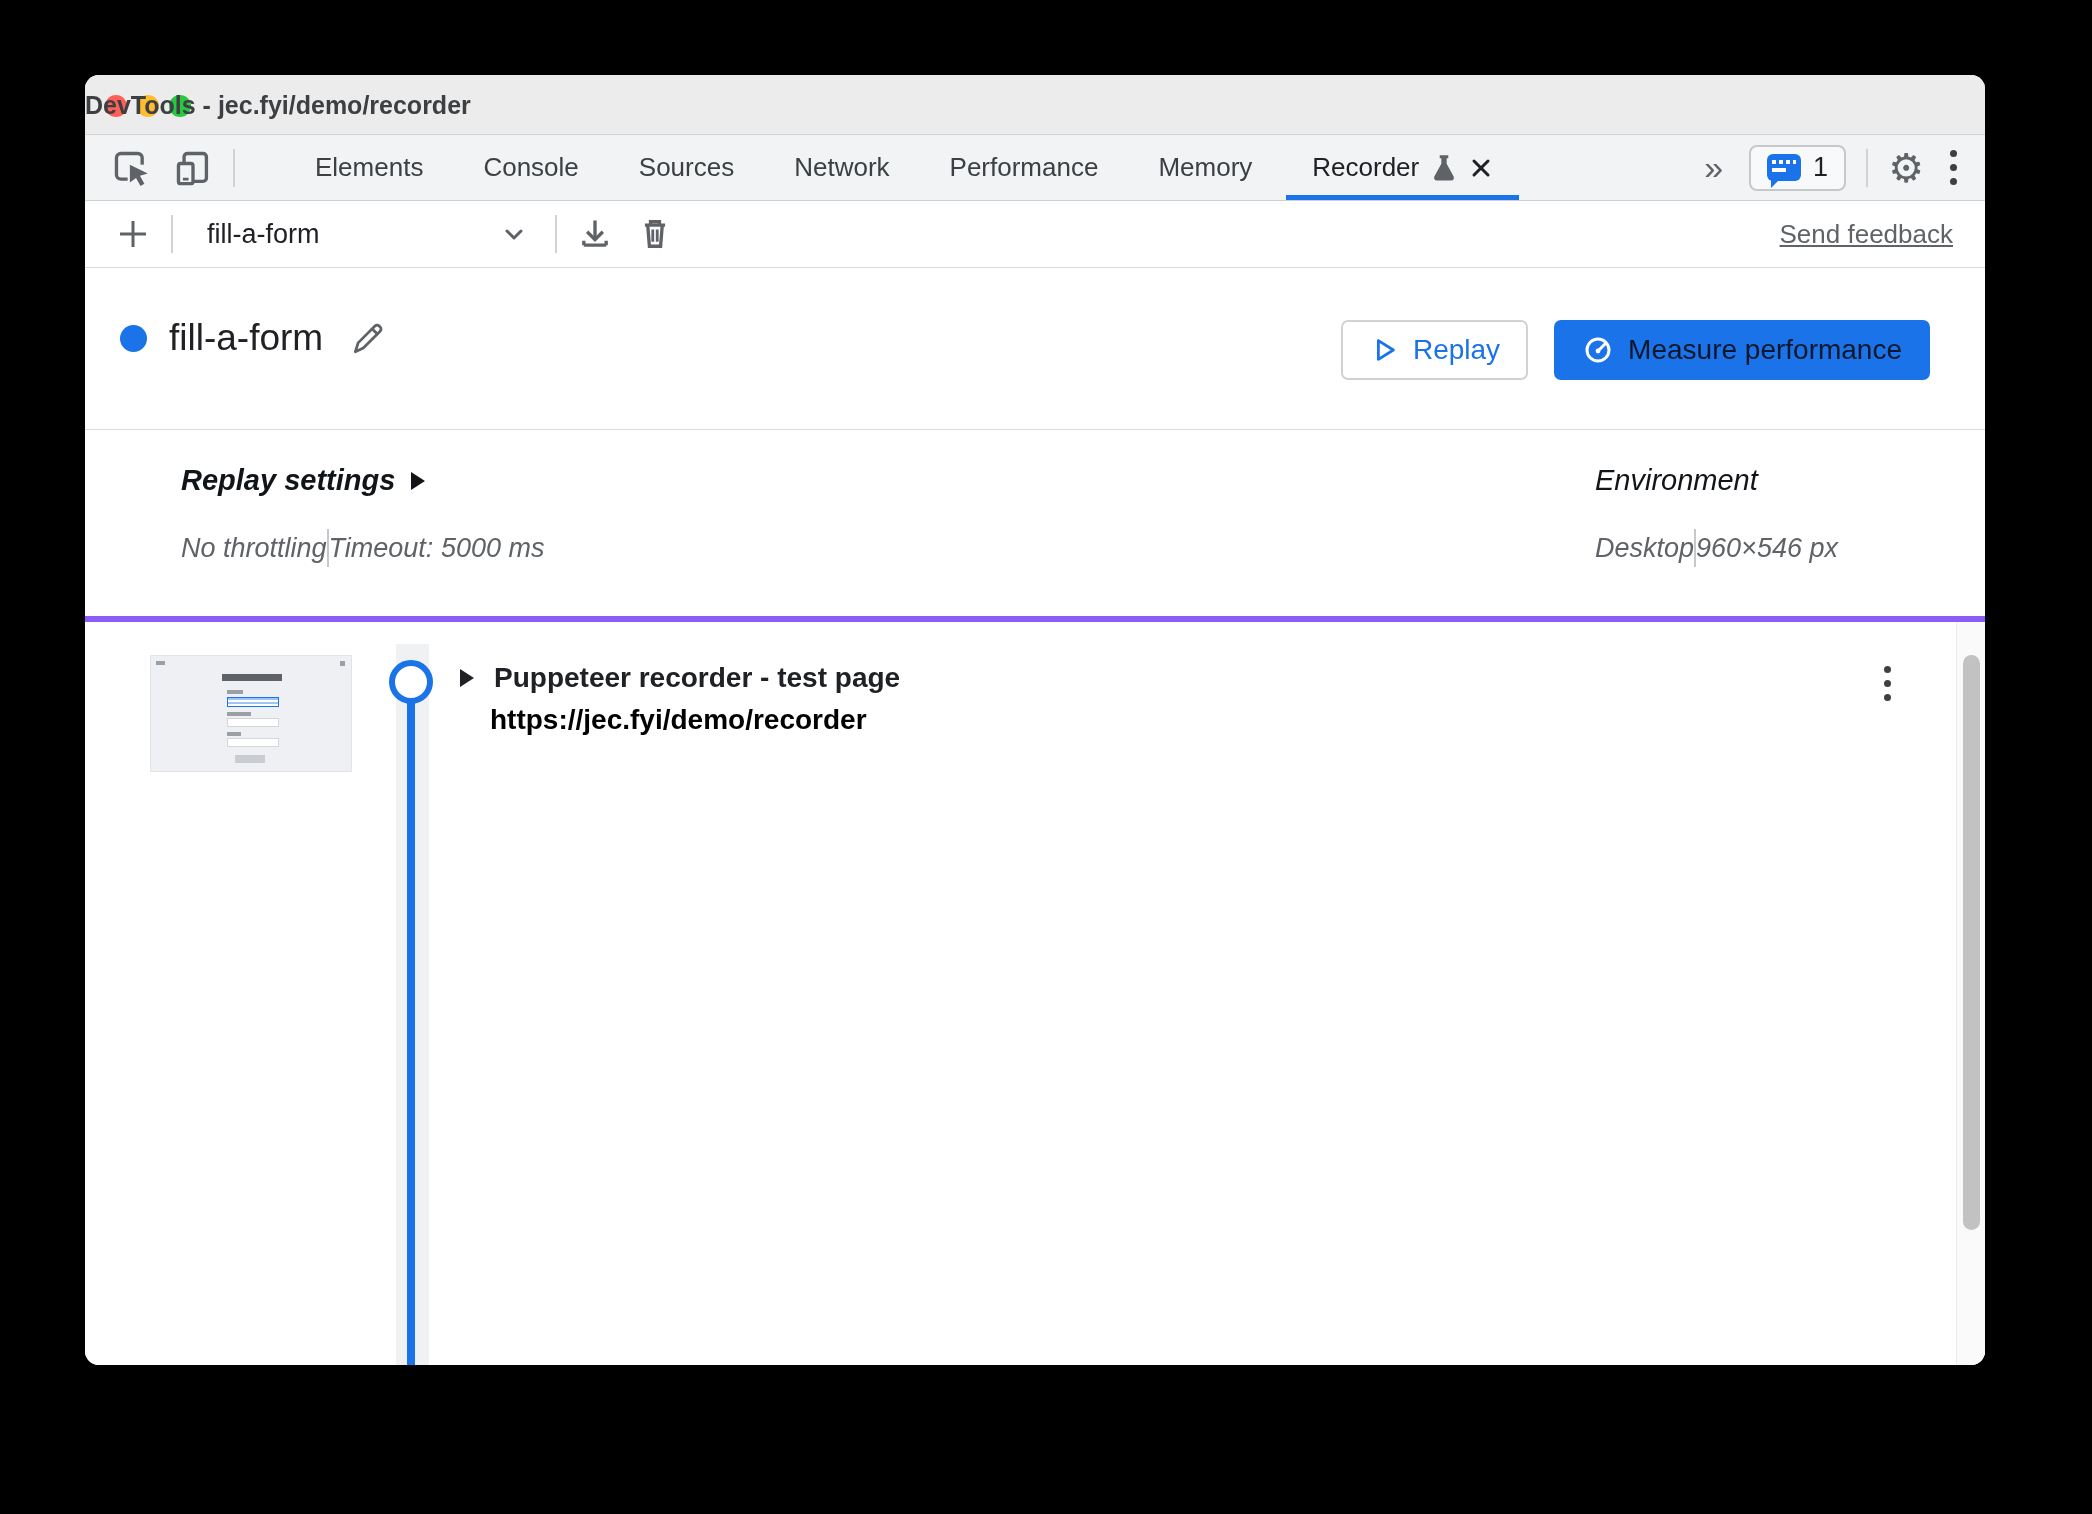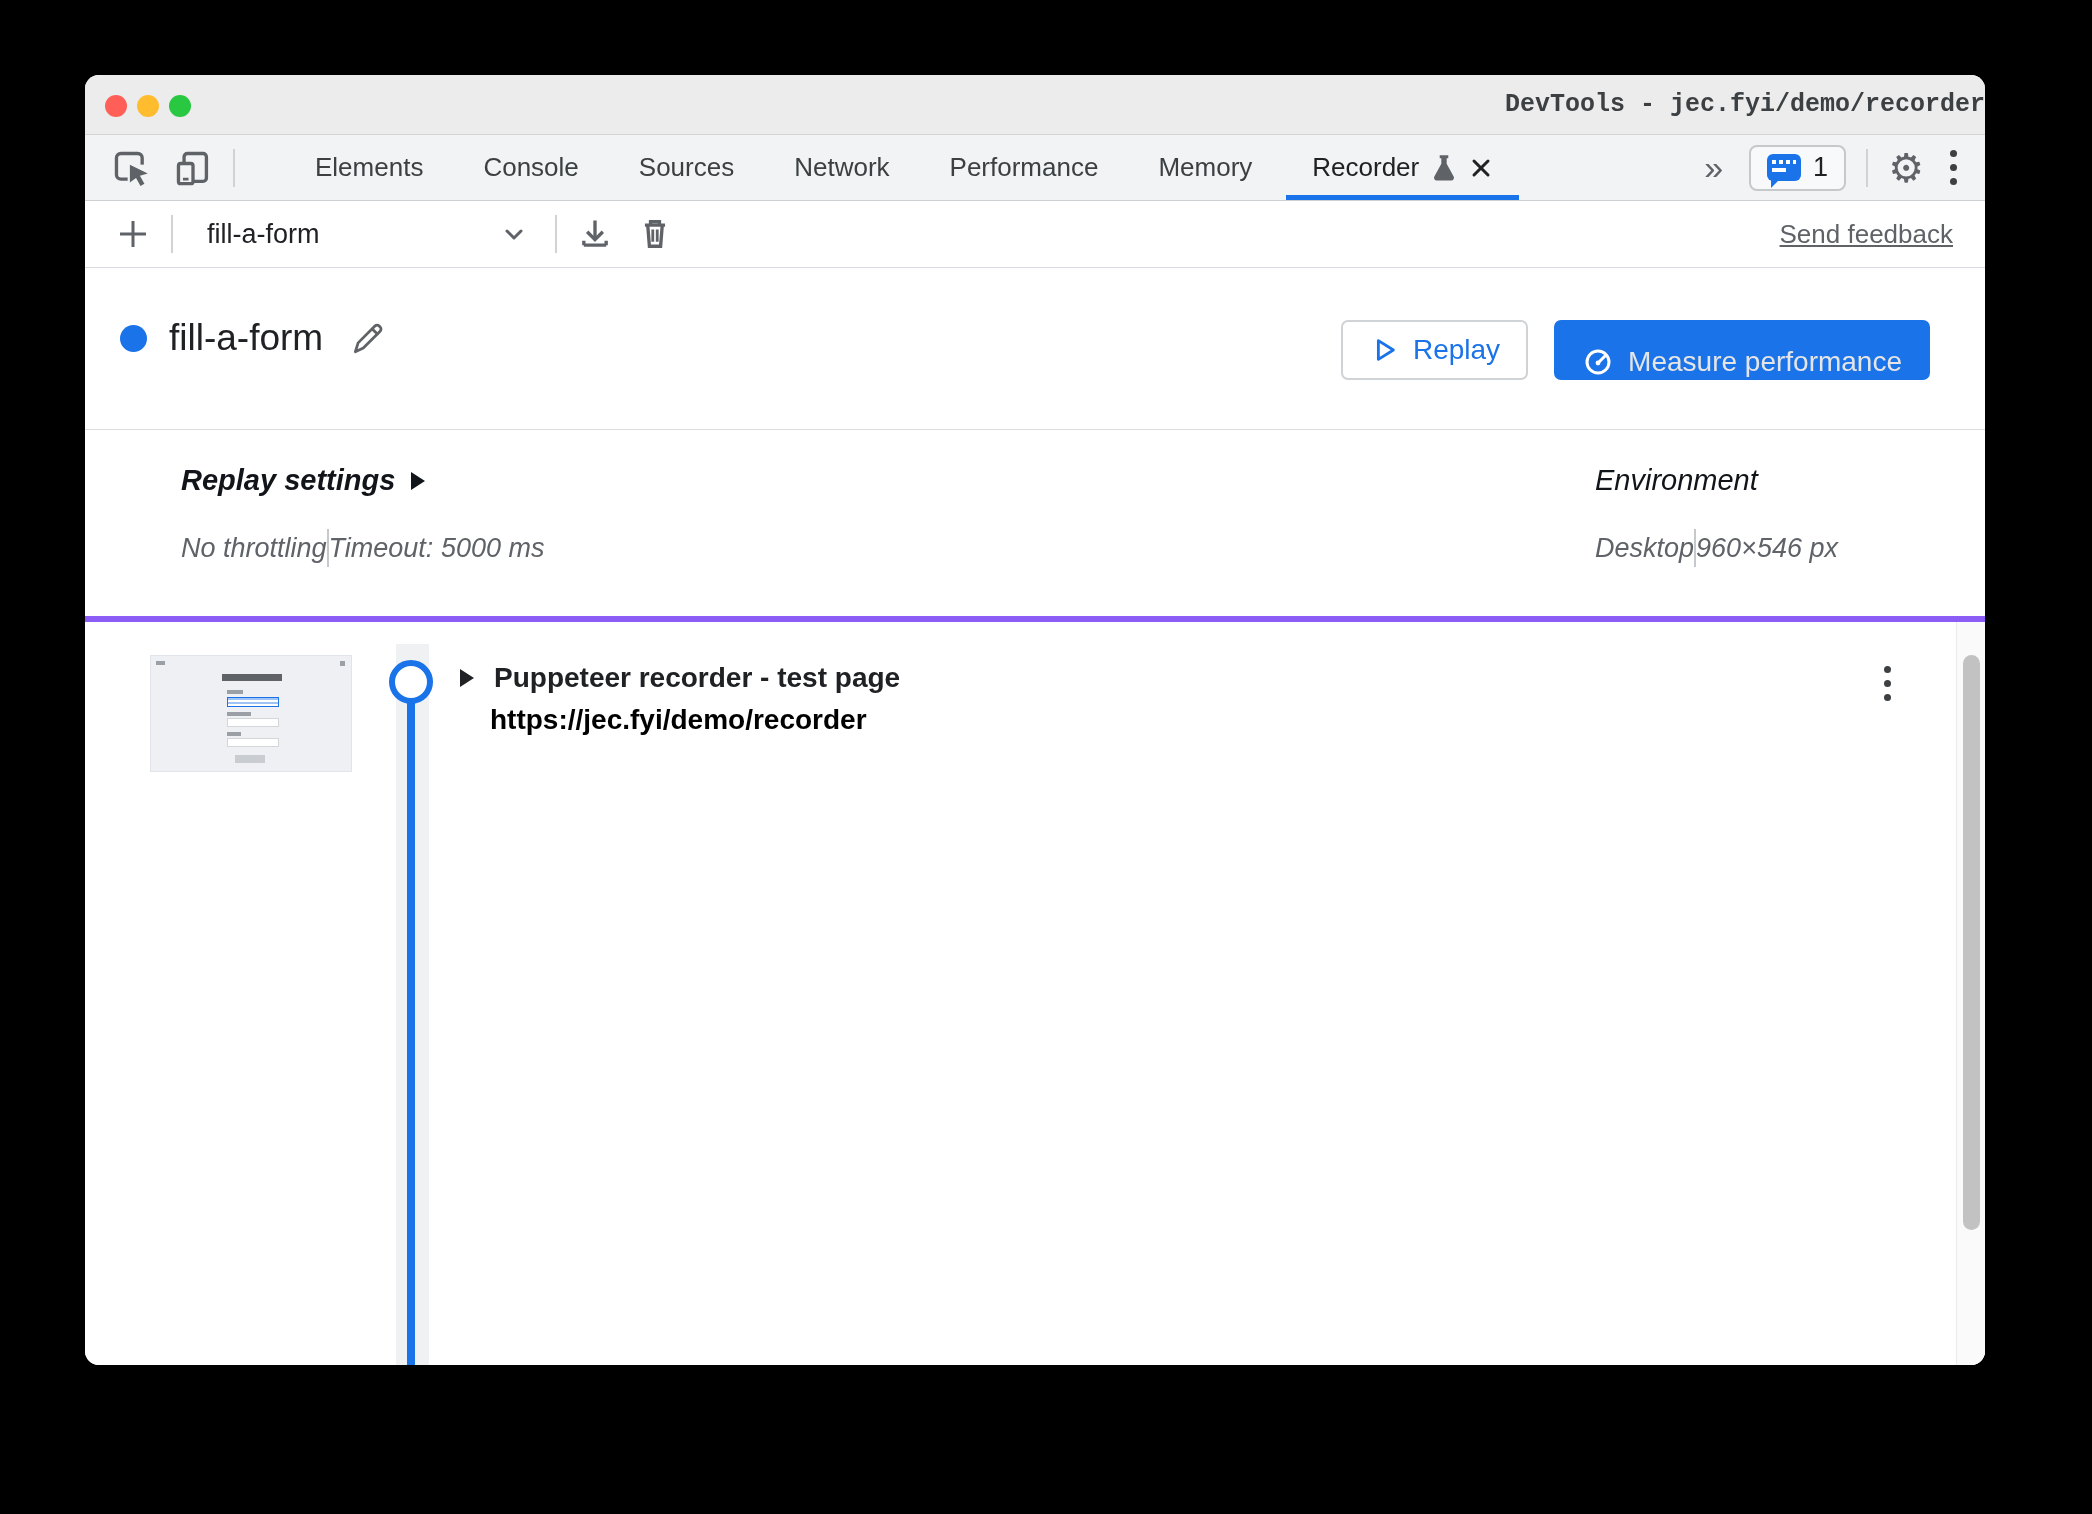--- a/index.html
+++ b/index.html
@@ -8,21 +8,21 @@
     position:absolute; left:85px; top:75px; width:1900px; height:1290px;
     background:#fff; border-radius:14px; overflow:hidden;
     box-shadow:0 45px 110px rgba(0,0,0,.85);
   }
   
   .titlebar { position:absolute; left:0; top:0; width:100%; height:60px; background:#ececec; border-bottom:1px solid #d4d4d4; }
   .traffic { position:absolute; top:20px; width:22px; height:22px; border-radius:50%; }
   .t-red { left:20px; background:#ff5f57; }
   .t-yellow { left:52px; background:#febc2e; }
   .t-green { left:84px; background:#28c840; }
-  .win-title { position:absolute; left:0; right:0; top:0; height:76px; line-height:60px; text-align:right; font-size:25px; font-weight:700; color:#3c4043;font-family:Liberation Mono, monospace; }
+  .win-title { position:absolute; left:0; right:0; top:0; height:76px; line-height:60px; text-align:left; font-size:25px; font-weight:700; color:#3c4043; }
   
   .tabstrip { position:absolute; left:0; top:60px; width:100%; height:66px; background:#f1f3f4; border-bottom:1px solid #ccd0d3; }
   .ts-left { position:absolute; left:24px; top:0; height:65px; display:flex; align-items:center; gap:18px; }
   .vsep { width:2px; height:38px; background:#d0d3d6; }
   .icon-btn { display:flex; align-items:center; justify-content:center; width:44px; height:44px; }
   .tabs { position:absolute; left:200px; top:0; height:65px; display:flex; }
   .tab { position:relative; height:65px; display:flex; align-items:center; padding:0 30px; font-size:26px; color:#3c4043; }
   .tab.active { color:#202124; }
   .tab.active::after { content:""; position:absolute; left:4px; right:4px; bottom:0; height:5px; background:#1a73e8; }
   .tab .flask { margin-left:12px; }
@@ -45,21 +45,21 @@
   .rt-name { font-size:27px; color:#202124; }
   .send-feedback { position:absolute; right:32px; top:0; height:66px; display:flex; align-items:center; font-size:26px; color:#5f6368; text-decoration:underline; }
   
   .rec-header { position:absolute; left:0; top:193px; width:100%; height:162px; background:#fff; border-bottom:1px solid #dadce0; }
   .rh-left { position:absolute; left:35px; top:48px; display:flex; align-items:center; gap:22px; }
   .rec-dot { width:27px; height:27px; border-radius:50%; background:#1a73e8; }
   .rh-title { font-size:37px; color:#202124; }
   .rh-right { position:absolute; right:55px; top:52px; display:flex; align-items:center; gap:26px; }
   .btn { display:flex; align-items:center; gap:14px; height:60px; border-radius:7px; font-size:28px; cursor:default; }
   .btn-replay { padding:0 26px; background:#fff; border:2px solid #d0d3d6; color:#1a73e8; }
-  .btn-measure { padding:0 26px; background:#1a73e8; border:2px solid #1a73e8; color:#e5e5e5; font-weight:500;align-items:flex-end; }
+  .btn-measure { padding:0 26px; background:#1a73e8; border:2px solid #1a73e8; color:#0f172a; font-weight:500; }
   
   .settings { position:absolute; left:0; top:355px; width:100%; height:192px; background:#fff; border-bottom:6px solid #8b5cf6;font-style:italic; }
   .st-left { position:absolute; left:96px; top:34px; }
   .st-title-row { display:flex; align-items:center; gap:16px; }
   .st-title { font-size:29px; font-weight:700; color:#111418; }
   .tri-right { width:0; height:0; border-left:14px solid #111418; border-top:9px solid transparent; border-bottom:9px solid transparent; }
   .st-sub { display:flex; align-items:center; margin-top:32px; font-size:27px; color:#5f6368; }
   .sub-sep { width:2px; height:38px; background:#c6c9cc; }
   .st-right { position:absolute; left:1510px; top:34px; }
   .env-title { font-size:29px; font-weight:500; color:#111418; }

